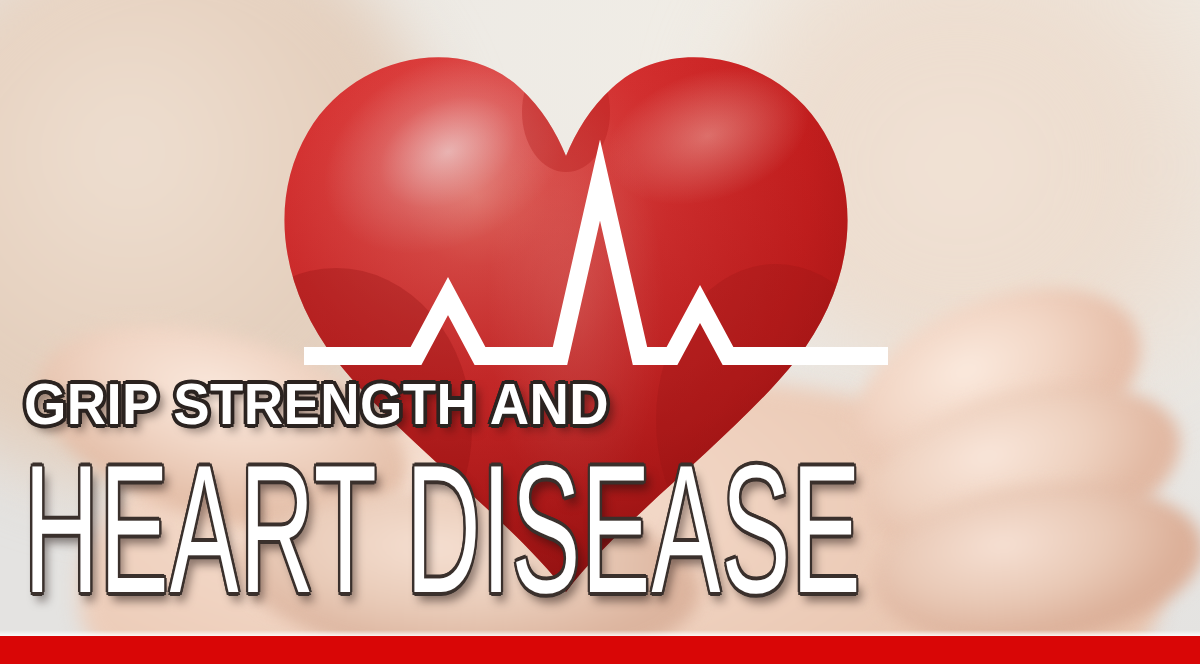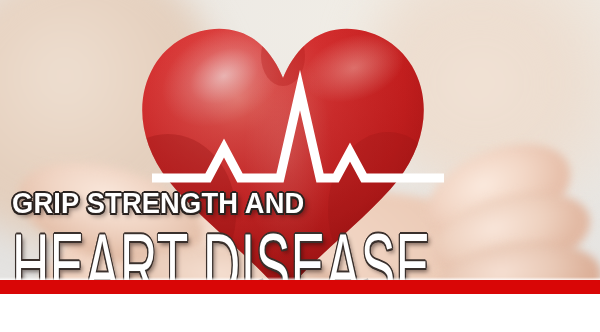--- a/index.html
+++ b/index.html
@@ -7,21 +7,21 @@
     padding: 0;
     background: #ffffff;
   }
   body {
     font-family: "Liberation Sans", sans-serif;
   }
 
   #banner {
     position: relative;
     width: 600px;
-    height: 294px;
+    height: 332px;
     overflow: hidden;
     background: #efefec;
   }
 
   
   .photo-layer {
     position: absolute;
     inset: 0;
     overflow: hidden;
   }

